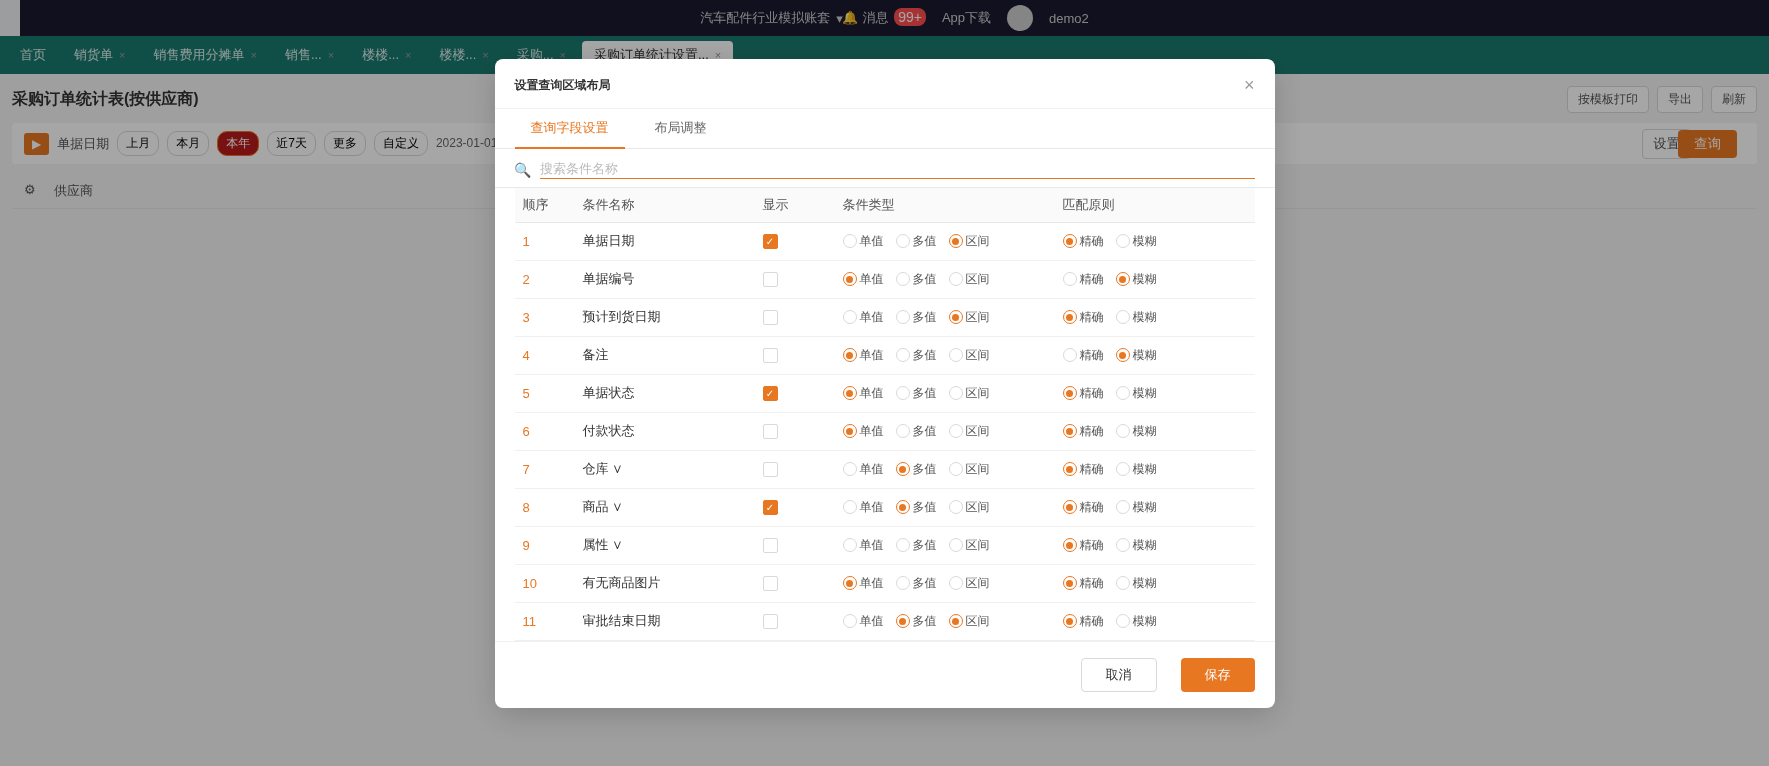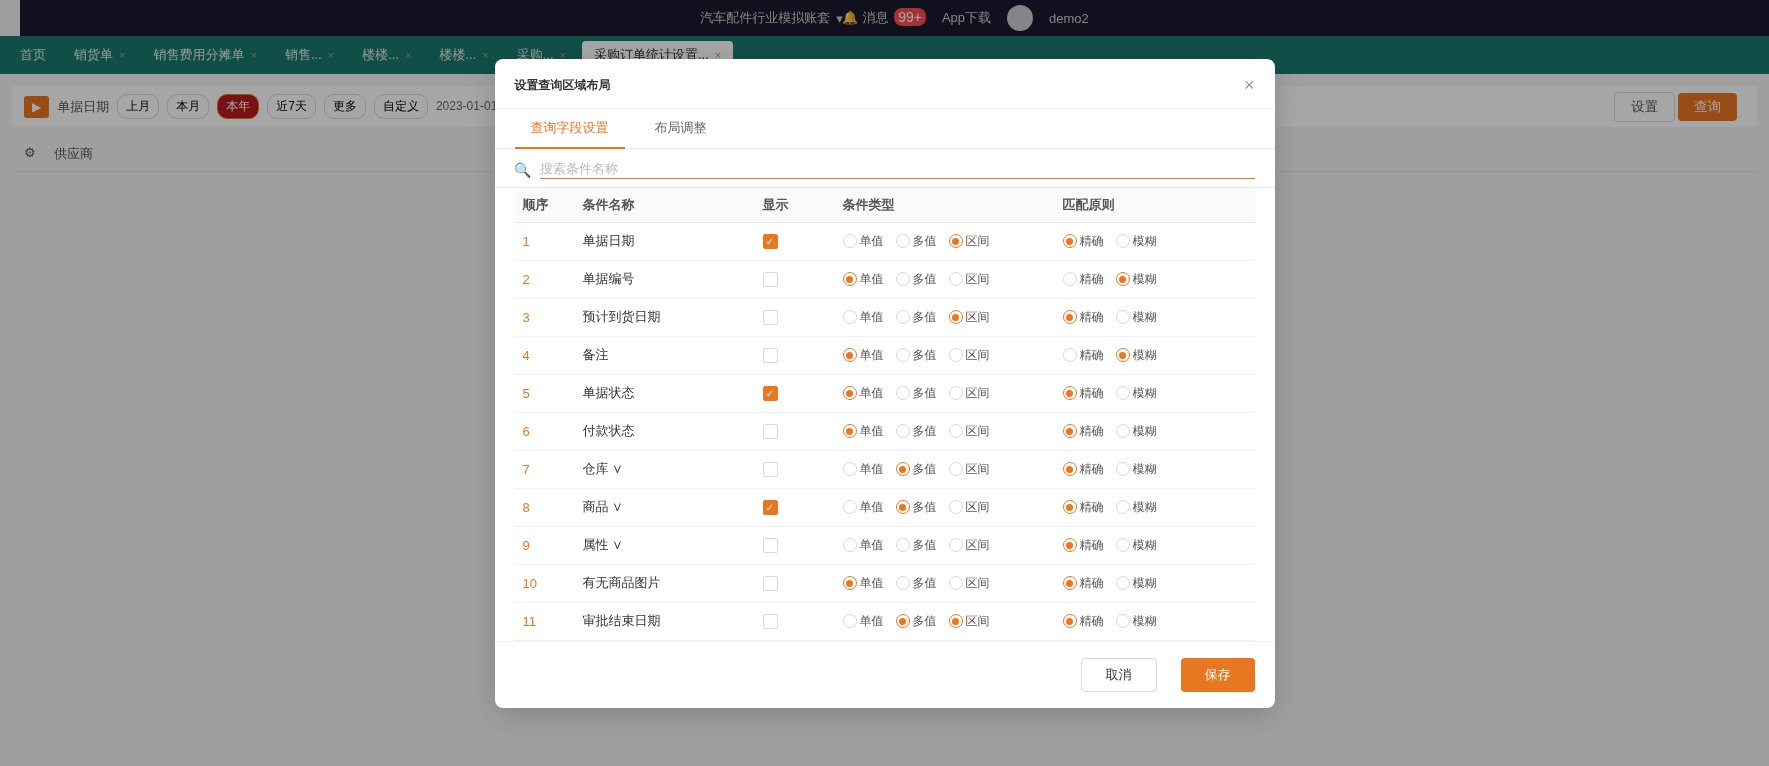--- a/index.html
+++ b/index.html
@@ -80,21 +80,21 @@
       gap: 8px;
       margin-bottom: 10px;
       position: relative;
     }
     .filter-toggle { background: #e87722; color: white; border: none; padding: 4px 8px; border-radius: 3px; cursor: pointer; }
     .filter-label { color: #555; font-size: 13px; }
     .filter-date-btn { padding: 3px 8px; border-radius: 10px; border: 1px solid #d9d9d9; background: white; font-size: 12px; cursor: pointer; }
     .filter-date-btn.active { background: #b91c1c; color: white; border-color: #e87722; }
     .filter-date-range { font-size: 12px; color: #666; }
     .btn-query { background: #e87722; color: white; border: none; padding: 5px 16px; border-radius: 4px; position: absolute; right: 20px; cursor: pointer; }
-    .btn-settings { background: white; color: #555; border: 1px solid #d9d9d9; padding: 5px 16px; border-radius: 4px; position: absolute; right: 82px; cursor: pointer; }
+    .btn-settings { background: white; color: #555; border: 1px solid #d9d9d9; padding: 5px 10px; border-radius: 4px; position: absolute; right: 66px; cursor: pointer; }
 
     
     .data-table { background: white; border-radius: 4px; }
     .table-header { display: flex; background: #f5f5f5; border-bottom: 1px solid #e8e8e8; padding: 8px 12px; font-size: 13px; color: #555; }
     .gear-cell { width: 30px; }
     .col-supplier { flex: 1; }
     .col-supplier2 { flex: 1; }
 
     
     .overlay {
@@ -158,21 +158,21 @@
     
     .dialog-table { flex: 1; overflow-y: auto; margin: 0 20px; }
     .dt-head {
       display: grid;
       grid-template-columns: 60px 180px 80px 220px 200px;
       background: #fafafa;
       border-bottom: 1px solid #e8e8e8;
       padding: 8px 0;
       font-size: 13px;
       color: #555;
-      font-weight: 700;
+      font-weight: 400;
       position: sticky; top: 0; z-index: 2; text-align: center;
     }
     .dt-head > div, .dt-row > div { padding: 0 8px; display: flex; align-items: center; }
     .dt-row {
       display: grid;
       grid-template-columns: 60px 180px 80px 220px 200px;
       border-bottom: 1px solid #f0f0f0;
       padding: 6px 0;
       font-size: 13px;
       color: #333;
@@ -271,20 +271,28 @@
     <span>采购...</span>
     <span class="close-x">×</span>
   </div>
   <div class="tab-item active">
     <span>采购订单统计设置...</span>
     <span class="close-x">×</span>
   </div>
 </div>
 
 <div class="page-content">
+  <div class="page-header">
+    <div class="page-title">采购订单统计表(按供应商)</div>
+    <div class="header-actions">
+      <button class="btn-print">按模板打印</button>
+      <button class="btn-export">导出</button>
+      <button class="btn-refresh">刷新</button>
+    </div>
+  </div>
 
   <div class="filter-bar">
     <button class="filter-toggle" style="font-size:12px;">▶</button>
     <span class="filter-label">单据日期</span>
     <button class="filter-date-btn">上月</button>
     <button class="filter-date-btn">本月</button>
     <button class="filter-date-btn active">本年</button>
     <button class="filter-date-btn">近7天</button>
     <button class="filter-date-btn">更多</button>
     <button class="filter-date-btn">自定义</button>

